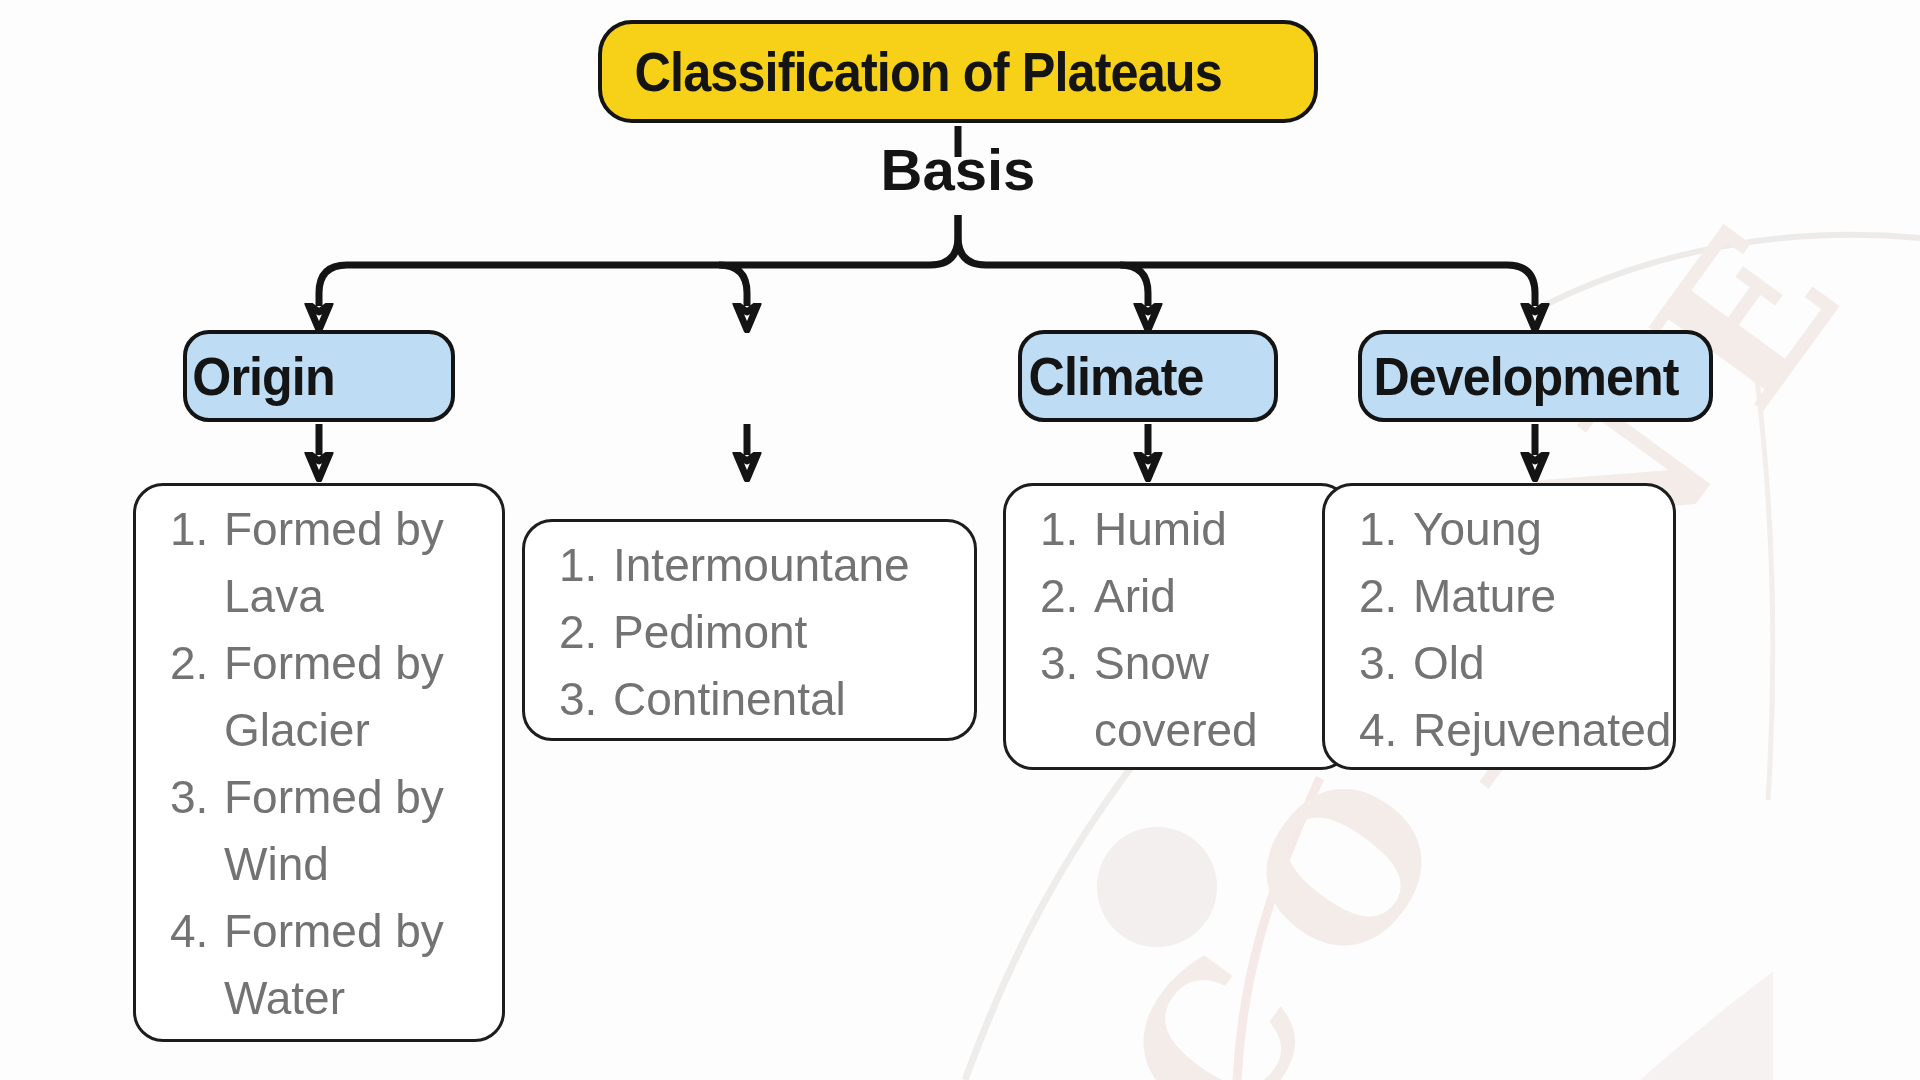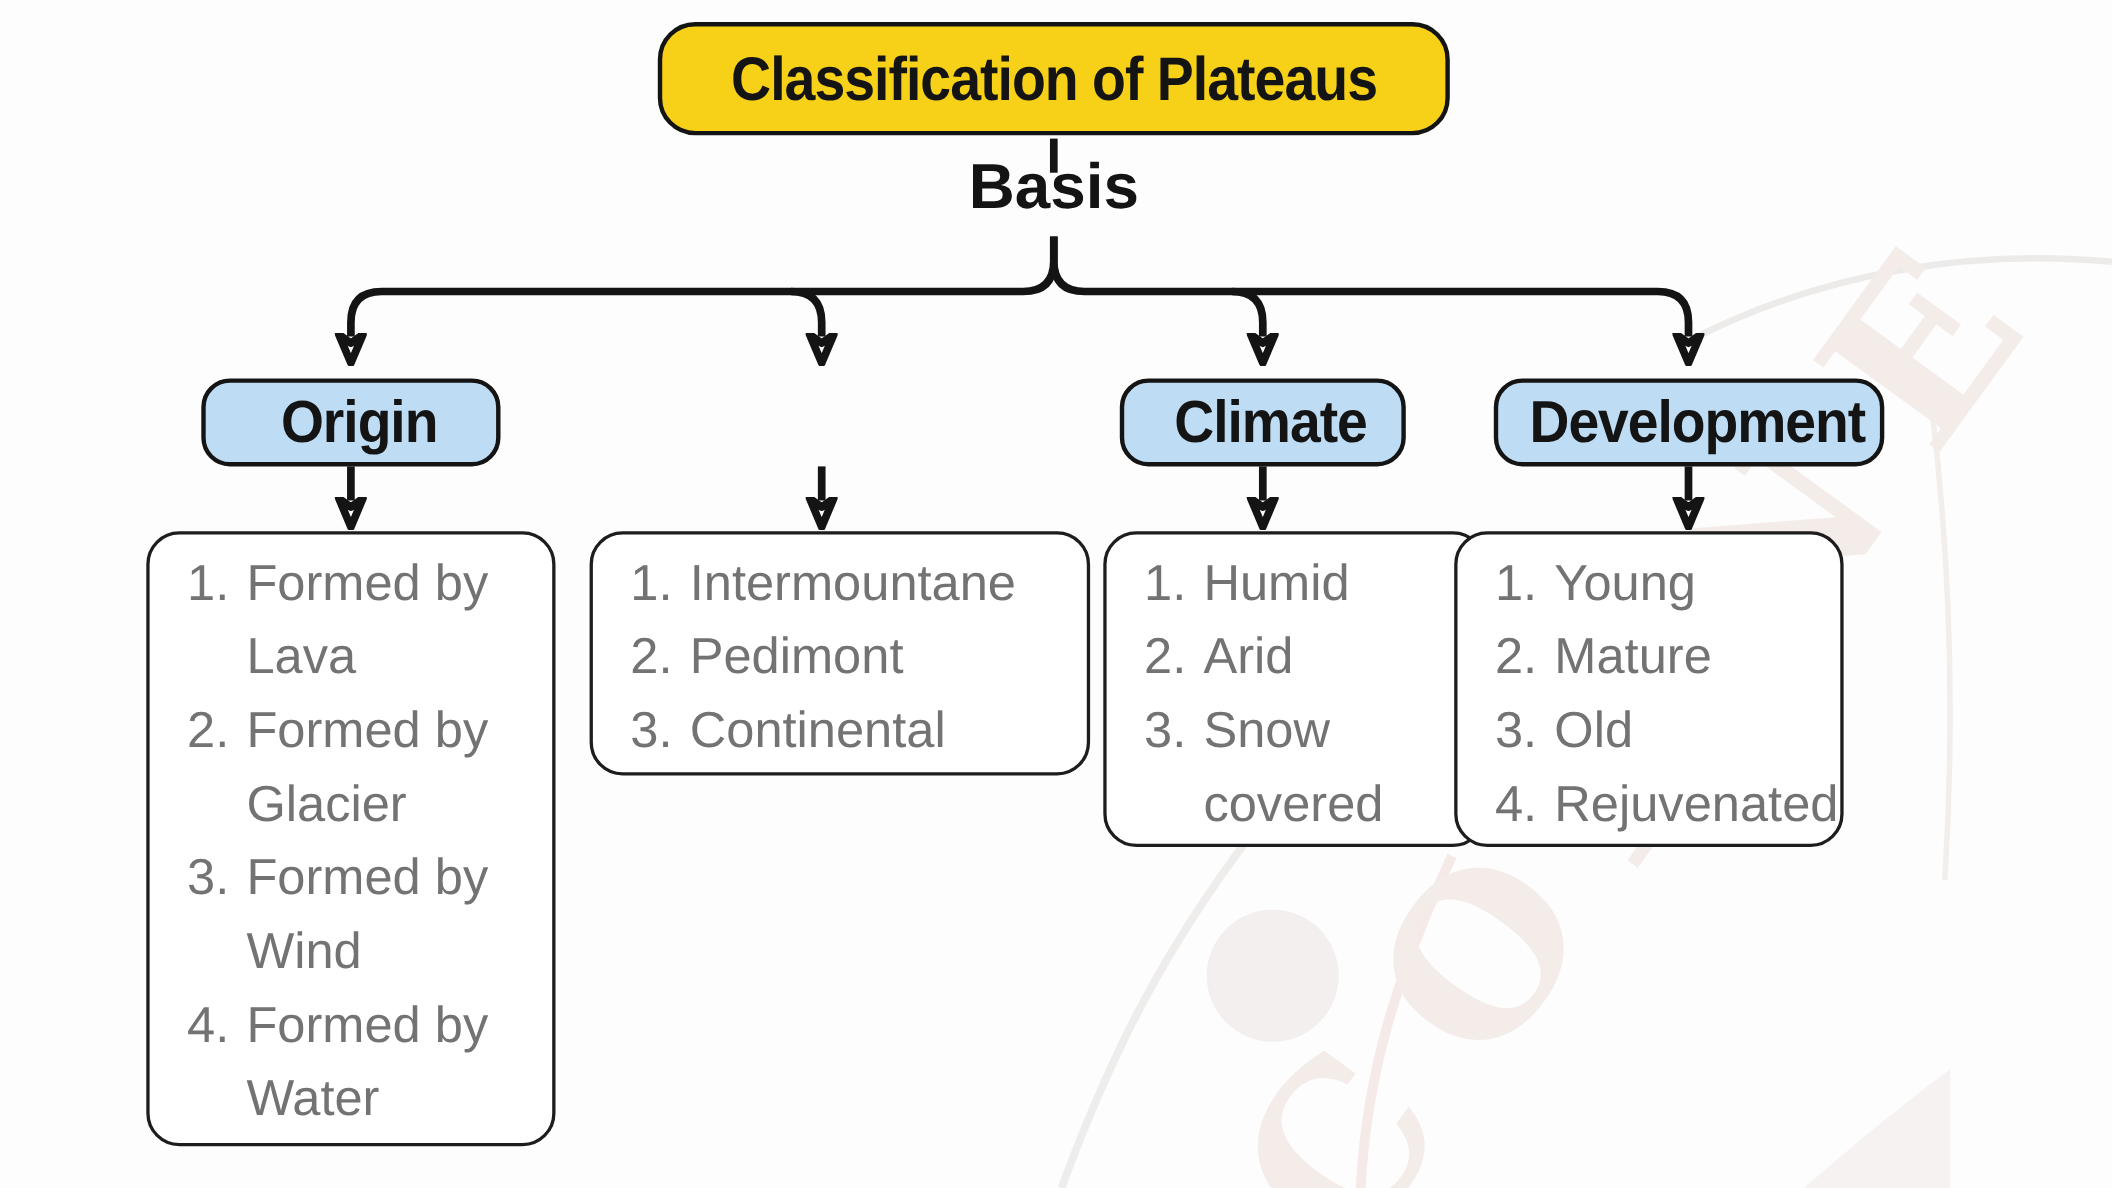--- a/index.html
+++ b/index.html
@@ -16,37 +16,36 @@
     font-family:"DejaVu Serif",serif;font-weight:bold;
     font-size:195px;letter-spacing:55px;color:#f3ece9;white-space:nowrap;
   }
 
   
   .connectors{position:absolute;inset:0;z-index:1;}
   .connectors path{stroke:var(--line,#141414);stroke-width:7;fill:none;stroke-linejoin:round;}
   .mk{fill:var(--line,#141414);stroke:none;}
 
   
-  .node{position:absolute;box-sizing:border-box;display:flex;align-items:center;justify-content:center;z-index:2;}
+  .node{position:absolute;box-sizing:border-box;display:flex;align-items:center;justify-content:flex-start;z-index:2;}
   .title-box{
     left:598px;top:20px;width:720px;height:103px;
     background:var(--title-bg,#F6D118);border:4px solid var(--line,#141414);border-radius:34px;
   }
   .title-box .t{display:inline-block;font-size:56px;font-weight:700;letter-spacing:-1px;
     white-space:nowrap;transform:scaleX(.9);}
   .basis{
     position:absolute;left:858px;top:137px;width:200px;height:64px;z-index:2;
     display:flex;align-items:center;justify-content:center;
     font-size:58px;font-weight:700;
   }
   .cat{
-    top:344px;height:80px;
+    top:330px;height:92px;
     background:var(--category-bg,#BEDDF5);border:4px solid var(--line,#141414);border-radius:26px;
     overflow:hidden;
-    padding-left:15px;
   }
   .cat .t{display:inline-block;font-size:54px;font-weight:700;letter-spacing:-1px;
     white-space:nowrap;transform:scaleX(.93);}
 
   
   .list{
     position:absolute;top:483px;box-sizing:border-box;z-index:2;
     background:#fff;border:3.5px solid #1d1d1d;border-radius:30px;
     padding:10px 16px 0 34px;counter-reset:n;
     font-size:46px;line-height:67px;color:#737373;
@@ -113,21 +112,21 @@
         <span class="txt">Formed by Glacier</span>
       </div>
     <div class="li">
         <span class="txt">Formed by Wind</span>
       </div>
     <div class="li">
         <span class="txt">Formed by Water</span>
       </div>
   </div>
 
-  <div class="list" style="left:536px;width:455px;height:222px;">
+  <div class="list" style="left:522px;width:455px;height:222px;margin-top:36px;">
     <div class="li">
         <span class="txt">Intermountane</span>
       </div>
     <div class="li">
         <span class="txt">Pedimont</span>
       </div>
     <div class="li">
         <span class="txt">Continental</span>
       </div>
   </div>

